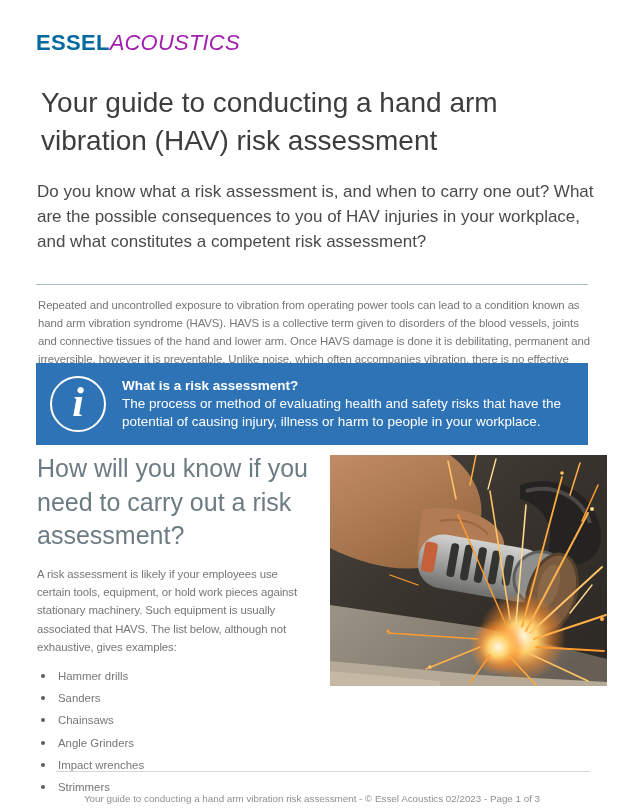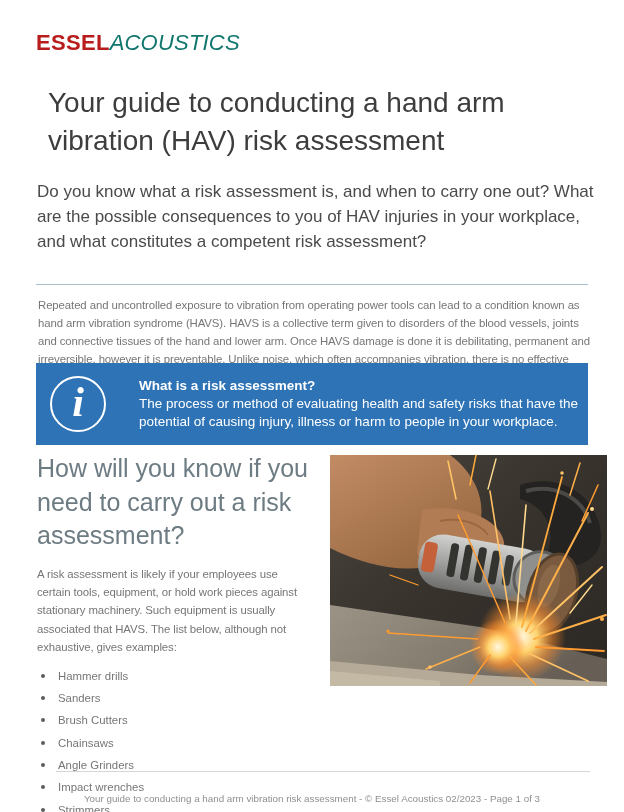--- a/index.html
+++ b/index.html
@@ -9,30 +9,30 @@
     width: 624px;
     height: 812px;
     margin: 0 auto;
     background: #ffffff;
     font-family: "Liberation Sans", sans-serif;
     overflow: hidden;
   }
   
   .logo-row { position:absolute; left:36px; top:30px; white-space:nowrap; }
   .logo-bold {
-    font-size:22px; font-weight:700; letter-spacing:0.3px; color:#b91c1c;
+    font-size:22px; font-weight:700; letter-spacing:0.3px; color:#0369a1;
     display:inline-block;
   }
   .logo-italic {
     font-size:22px; font-weight:400; font-style:italic; letter-spacing:0.2px;
-    color:#0f766e; display:inline-block;
+    color:#a21caf; display:inline-block;
   }
   
   .title {
-    position:absolute; left:48px; top:84px; width:548px;
+    position:absolute; left:41px; top:84px; width:548px;
     font-size:28px; font-weight:400; color:#3d3d3d; line-height:1.37;
   }
   .intro {
     position:absolute; left:37px; top:180px; width:558px;
     font-size:17px; font-weight:400; color:#4a4a4a; line-height:1.47;
   }
   .rule-blue {
     position:absolute; left:36px; top:284px; width:552px; height:0;
     border:none; border-top:1.5px solid #a9bfce;
   }
@@ -47,21 +47,21 @@
     padding:8px 14px;
   }
   .info-circle {
     flex:0 0 auto; width:56px; height:56px; border:2.5px solid #ffffff;
     border-radius:50%; display:flex; align-items:center; justify-content:center;
   }
   .info-glyph {
     font-family:"Liberation Serif", serif; font-style:italic; font-weight:700;
     font-size:42px; color:#ffffff; line-height:1; transform:translateY(-2px);
   }
-  .info-text { color:#ffffff; width:460px;margin-left:17px; }
+  .info-text { color:#ffffff; width:460px; }
   .info-title { font-size:13.5px; font-weight:700; line-height:1.3; }
   .info-body  { font-size:13.5px; font-weight:400; line-height:1.32; width:448px; }
   
   .left-col { position:absolute; left:37px; top:452px; width:283px; }
   .section-heading {
     font-size:25px; font-weight:400; color:#6d7b83; line-height:1.34;
   }
   .section-paragraph {
     margin-top:12px; font-size:11.4px; color:#767676; line-height:1.62;
     letter-spacing:-0.1px; width:262px;
@@ -115,21 +115,20 @@
       <div class="info-body">The process or method of evaluating health and safety risks that have the potential of causing injury, illness or harm to people in your workplace.</div>
     </div>
   </div>
 
   <div class="left-col">
     <h2 class="section-heading">How will you know if you need to carry out a risk assessment?</h2>
     <p class="section-paragraph">A risk assessment is likely if your employees use certain tools, equipment, or hold work pieces against stationary machinery. Such equipment is usually associated that HAVS. The list below, although not exhaustive, gives examples:</p>
     <ul class="tool-list">
       <li>Hammer drills</li>
       <li>Sanders</li>
-      <li>Brush Cutters</li>
       <li>Chainsaws</li>
       <li>Angle Grinders</li>
       <li>Impact wrenches</li>
       <li>Strimmers</li>
     </ul>
   </div>
 
   <div class="photo">
     <svg width="277" height="231" viewBox="0 0 277 231" xmlns="http://www.w3.org/2000/svg">
       <defs>

